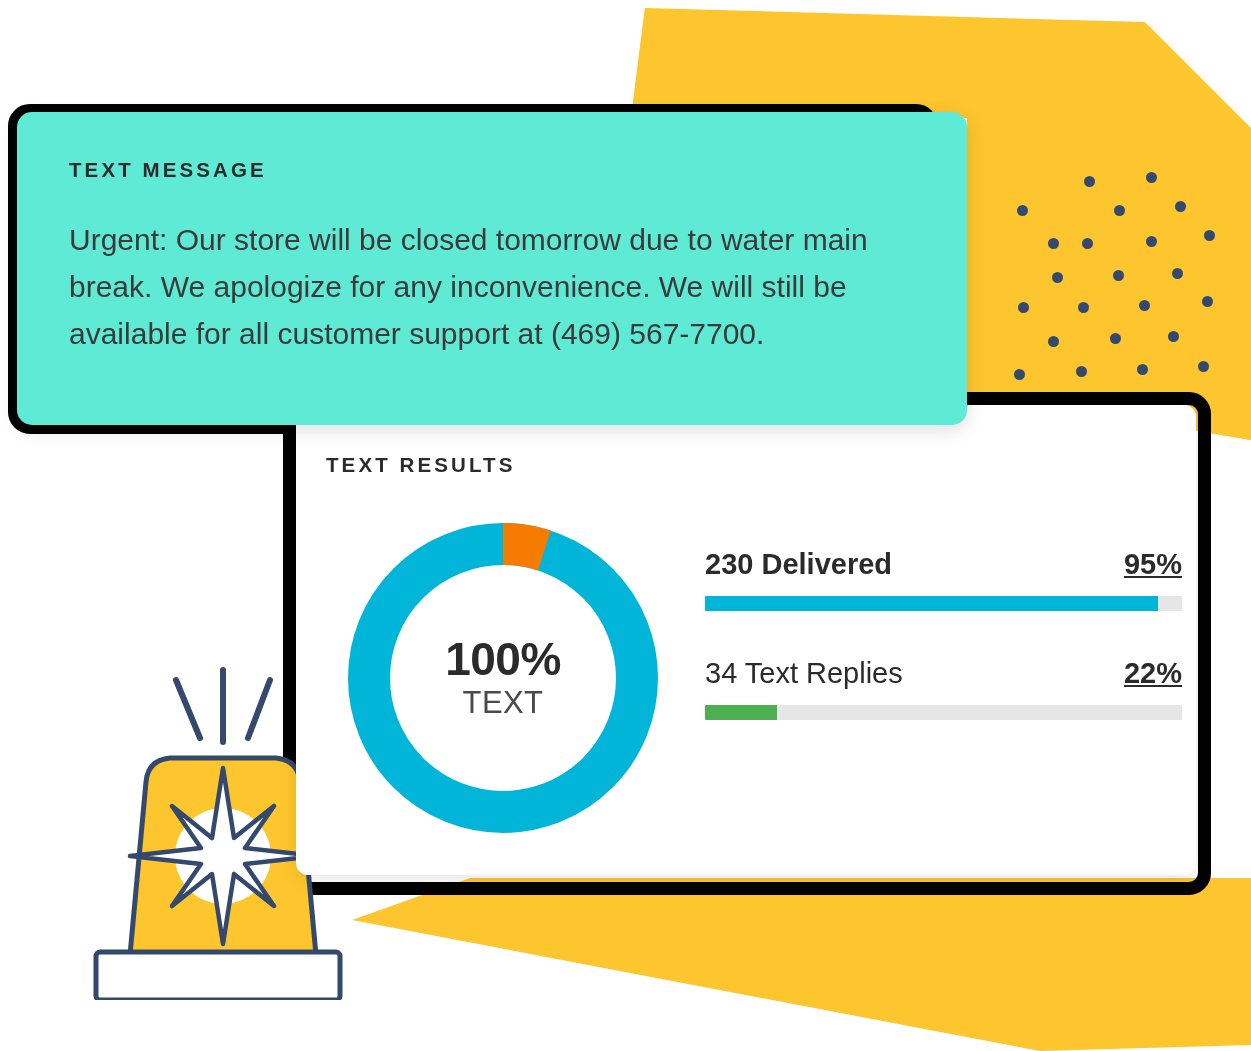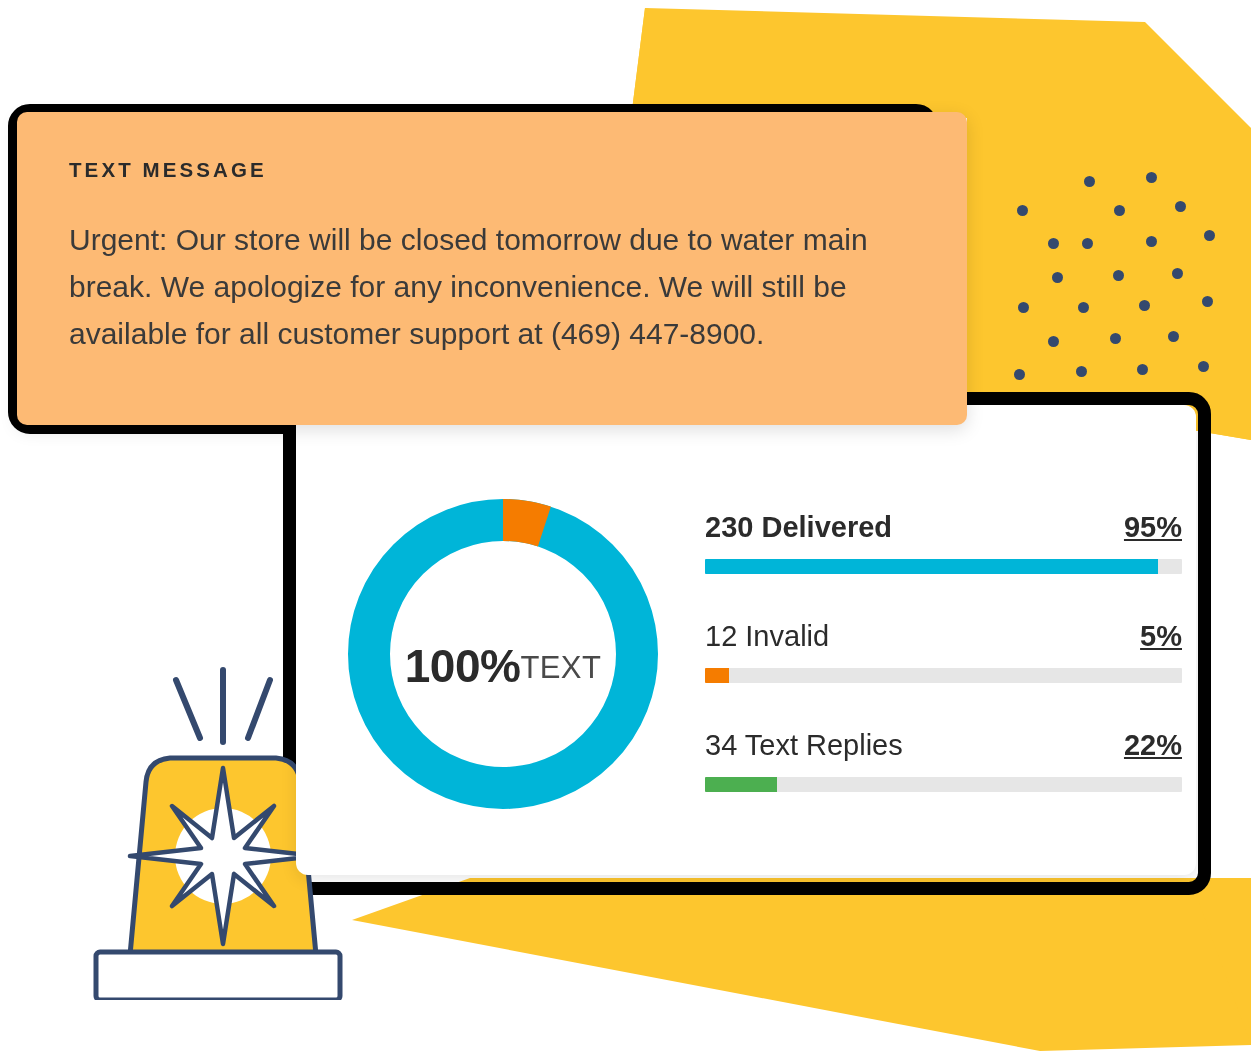--- a/index.html
+++ b/index.html
@@ -20,21 +20,21 @@
     border:13px solid #000000; border-radius:22px; background:transparent;
   }
   .outline-card-res {
     position:absolute; left:283px; top:392px; width:928px; height:503px;
     border:13px solid #000000; border-radius:22px; background:transparent;
   }
 
   
   .msg-card {
     position:absolute; left:17px; top:112px; width:950px; height:313px;
-    background:#fdba74; border-radius:10px;
+    background:#5eead4; border-radius:15px;
     box-shadow:0 5px 18px rgba(0,0,0,0.13);
     padding:46px 54px 0 52px;
   }
   .eyebrow {
     font-size:20.5px; font-weight:bold; letter-spacing:3.1px;
     color:#2b2b2b; text-transform:uppercase;
   }
   .msg-body {
     margin-top:34px; font-size:30px; line-height:47px; color:#3a3a3a;
     max-width:860px;
@@ -48,28 +48,28 @@
     padding:48px 0 0 30px;
   }
   .res-eyebrow { font-size:20.5px; font-weight:bold; letter-spacing:3.1px; color:#2b2b2b; }
 
   .res-content { position:relative; margin-top:46px; display:flex; align-items:flex-start; }
 
   
   .donut-wrap { position:relative; width:310px; height:310px; flex:0 0 310px; margin-left:22px; }
   .donut-wrap svg { display:block; }
   .donut-center {
-    position:absolute; left:0; top:12px; width:310px; height:310px;
-    display:flex; flex-direction:row; align-items:center; justify-content:center;
+    position:absolute; left:0; top:0; width:310px; height:310px;
+    display:flex; flex-direction:column; align-items:center; justify-content:center;
   }
   .donut-pct { font-size:46px; font-weight:bold; color:#2b2b2b; line-height:1.0; letter-spacing:-0.5px; }
   .donut-label { font-size:31px; color:#4a4a4a; line-height:1.15; margin-top:3px; letter-spacing:0.4px; }
 
   
-  .stats { flex:1; margin-left:47px; margin-top:12px; padding-right:14px; }
+  .stats { flex:1; margin-left:47px; margin-top:25px; padding-right:14px; }
   .stat-row { margin-bottom:46px; }
   .stat-row:last-child { margin-bottom:0; }
   .stat-head { display:flex; justify-content:space-between; align-items:baseline; }
   .stat-name { font-size:29px; color:#2b2b2b; }
   .stat-name b { font-weight:bold; }
   .stat-pct { font-size:29px; color:#2b2b2b;text-decoration:underline; }
   .stat-pct.bold { font-weight:bold; }
   .bar-track { margin-top:15px; height:15px; background:#e6e6e6; border-radius:1px; overflow:hidden; }
   .bar-fill { height:100%; }
 
@@ -139,20 +139,21 @@
       <circle cx="145" cy="196" r="48" fill="#ffffff"></circle>
 
       <path d="M 145 108 L 156 178 L 196 146 L 167 188 L 238 196 L 167 204 L 196 246 L 156 214
                L 145 284 L 134 214 L 94 246 L 123 204 L 52 196 L 123 188 L 94 146 L 134 178 Z" fill="#ffffff" stroke="#34496E" stroke-width="4.5" stroke-linejoin="round"></path>
 
       <rect x="18" y="292" width="244" height="48" rx="4" fill="#ffffff" stroke="#34496E" stroke-width="5"></rect>
     </svg>
   </div>
 
   <div class="res-card">
+    <div class="res-eyebrow">TEXT RESULTS</div>
 
     <div class="res-content">
 
       <div class="donut-wrap">
         <svg width="310" height="310" viewBox="0 0 310 310">
           <g transform="rotate(-90 155 155)">
             <circle cx="155" cy="155" r="134" fill="none" stroke="#00B5D8" stroke-width="42"></circle>
             <circle id="donut-orange" cx="155" cy="155" r="134" fill="none" stroke="#F57C00" stroke-width="42" stroke-dasharray="42.09734155810323 799.8494896039613"></circle>
           </g>
         </svg>
@@ -167,42 +168,33 @@
         <div class="stat-row">
           <div class="stat-head">
             <span class="stat-name"><b>230 Delivered</b></span>
             <span class="stat-pct bold">95%</span>
           </div>
           <div class="bar-track">
             <div class="bar-fill" id="bar-0" style="width: 95%; background: rgb(0, 181, 216);"></div>
           </div>
         </div>
 
-        <div class="stat-row">
-          <div class="stat-head">
-            <span class="stat-name">12 Invalid</span>
-            <span class="stat-pct bold">5%</span>
-          </div>
-          <div class="bar-track">
-            <div class="bar-fill" id="bar-1" style="width: 5%; background: rgb(245, 124, 0);"></div>
-          </div>
-        </div>
 
         <div class="stat-row">
           <div class="stat-head">
             <span class="stat-name">34 Text Replies</span>
             <span class="stat-pct bold">22%</span>
           </div>
           <div class="bar-track">
             <div class="bar-fill" id="bar-2" style="width: 15%; background: rgb(76, 175, 80);"></div>
           </div>
         </div>
 
       </div>
     </div>
   </div>
 
   <div class="msg-card">
     <div class="eyebrow">TEXT MESSAGE</div>
-    <div class="msg-body">Urgent: Our store will be closed tomorrow due to water main break. We apologize for any inconvenience. We will still be available for all customer support at (469) 447-8900.</div>
+    <div class="msg-body">Urgent: Our store will be closed tomorrow due to water main break. We apologize for any inconvenience. We will still be available for all customer support at (469) 567-7700.</div>
   </div>
 
 </div>
 
 </body></html>

